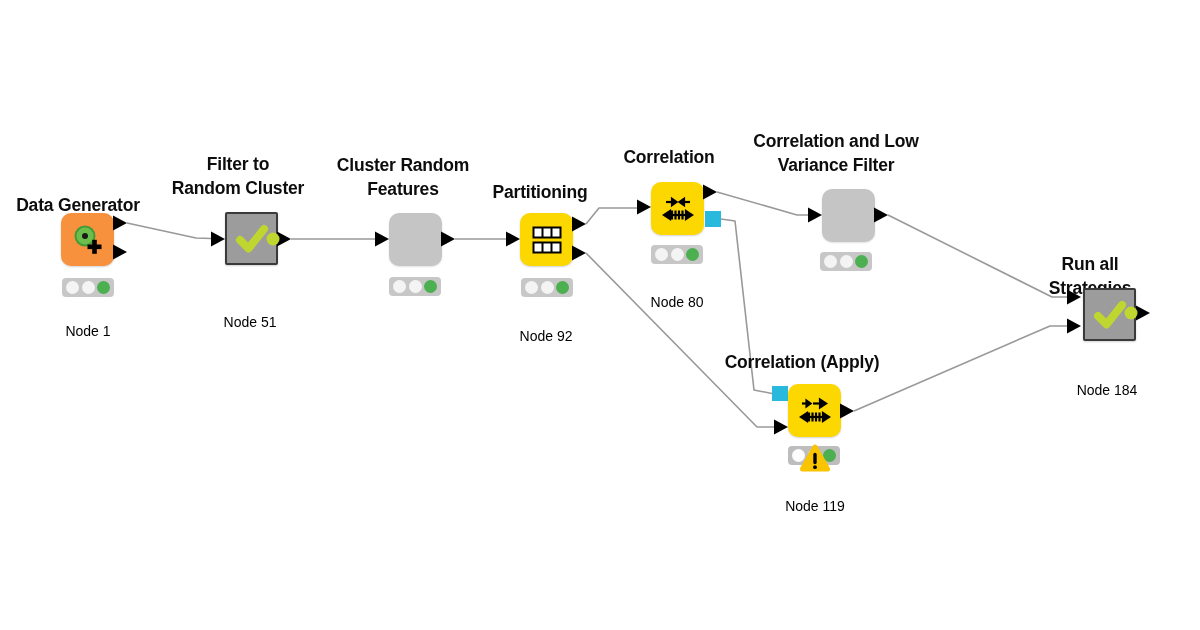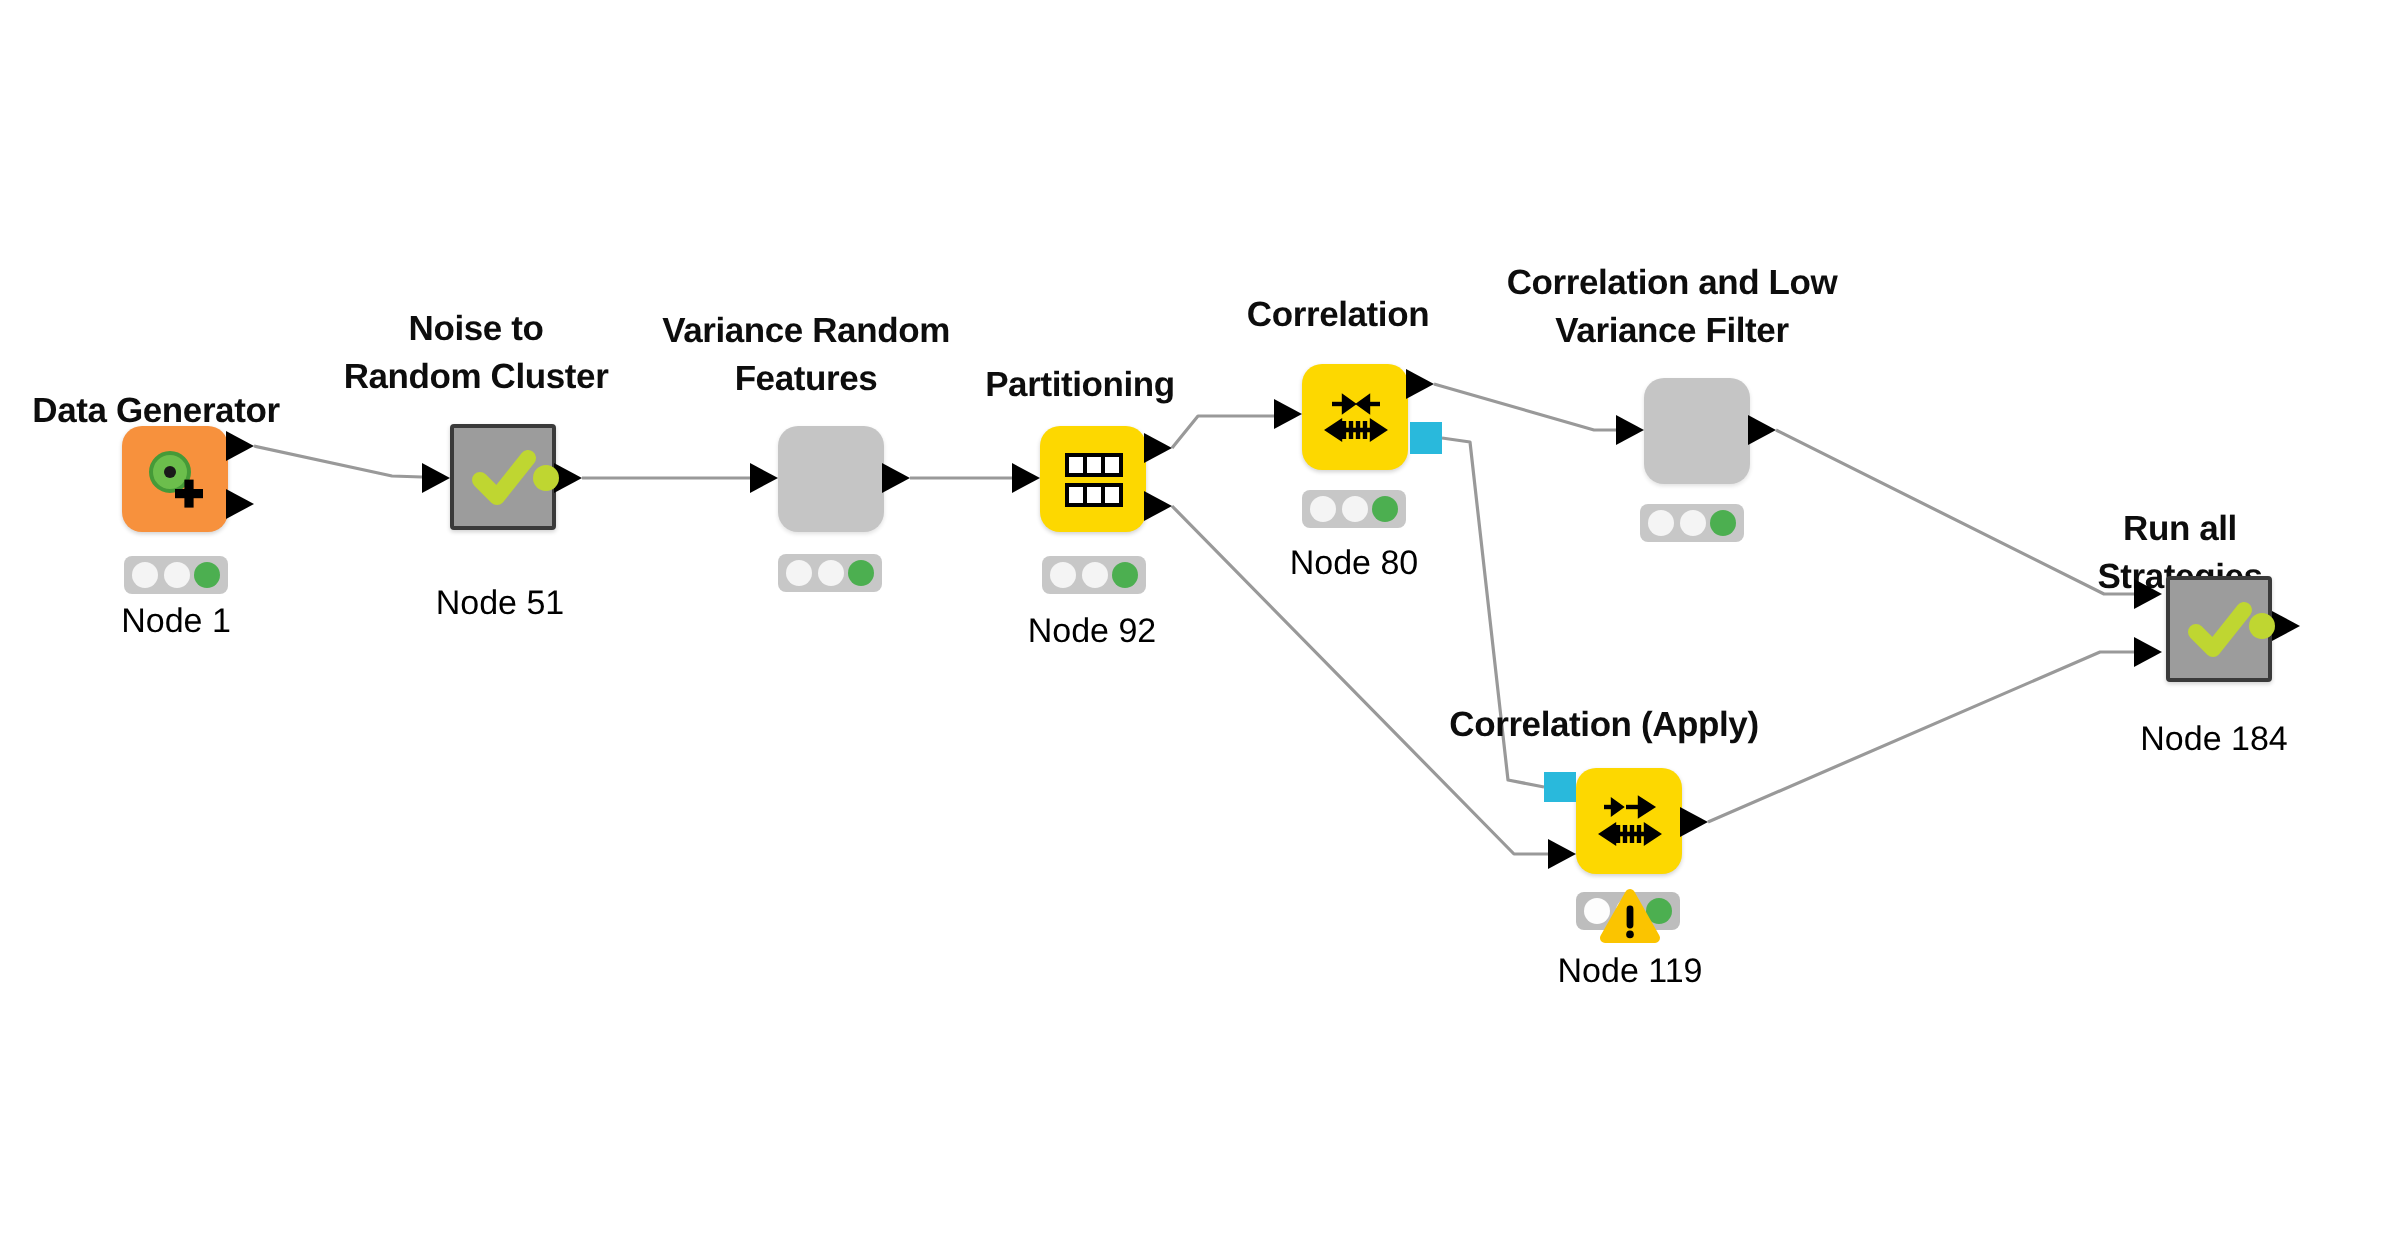--- a/index.html
+++ b/index.html
@@ -20,21 +20,21 @@
   .node.orange{background:#F7913D;}
   .node.meta-gray{background:#9C9C9C;}
   .node.comp-gray{background:#C5C5C5;box-shadow:0 1px 2px rgba(0,0,0,0.12);}
   .title{
     position:absolute;transform:translateX(-50%);z-index:2;
     font-weight:bold;font-size:17.5px;line-height:24px;color:#0d0d0d;
     text-align:center;white-space:pre-line;letter-spacing:-0.2px;
   }
   .num{
     position:absolute;transform:translateX(-50%);z-index:2;
-    font-size:17px;line-height:18px;color:#000;text-align:left;white-space:nowrap;
+    font-size:14px;line-height:18px;color:#000;text-align:left;white-space:nowrap;margin-top:20px;
   }
   .tl{
     position:absolute;width:52px;height:19px;border-radius:4px;background:#c7c7c7;z-index:2;
     display:flex;align-items:center;justify-content:center;gap:2.5px;
   }
   .tl.dim{background:#bdbdbd;}
   .tl i{display:block;width:13px;height:13px;border-radius:50%;background:#f4f4f4;}
   .tl i.on{background:#4CAF50;}
   .tl i.white{background:#fdfdfd;}
 </style>
@@ -66,30 +66,30 @@
       <rect x="21.2" y="16.8" width="4.6" height="14" fill="#000"></rect>
     </svg>
   </div>
   <div class="tl" style="left:62px;top:278px">
     <i></i>
       <i></i>
       <i class="on"></i>
   </div>
   <div class="num" style="left:88px;top:302px">Node 1</div>
 
-  <div class="title" style="left:238px;top:152px">Noise to
+  <div class="title" style="left:238px;top:152px">Filter to
 Random Cluster</div>
   <div class="node meta meta-gray" style="left:225px;top:212px">
     <svg width="36" height="32" viewBox="0 0 36 32">
       <polyline points="6,17 14.5,25.5 30,6" fill="none" stroke="#BFD631" stroke-width="8" stroke-linecap="round" stroke-linejoin="round"></polyline>
     </svg>
   </div>
   <div class="num" style="left:250px;top:293px">Node 51</div>
 
-  <div class="title" style="left:403px;top:153px">Variance Random
+  <div class="title" style="left:403px;top:153px">Cluster Random
 Features</div>
   <div class="node comp-gray" style="left:389px;top:213px"></div>
   <div class="tl" style="left:389px;top:277px">
     <i></i>
       <i></i>
       <i class="on"></i>
   </div>
 
   <div class="title" style="left:540px;top:180px">Partitioning</div>
   <div class="node yellow" style="left:520px;top:213px">

